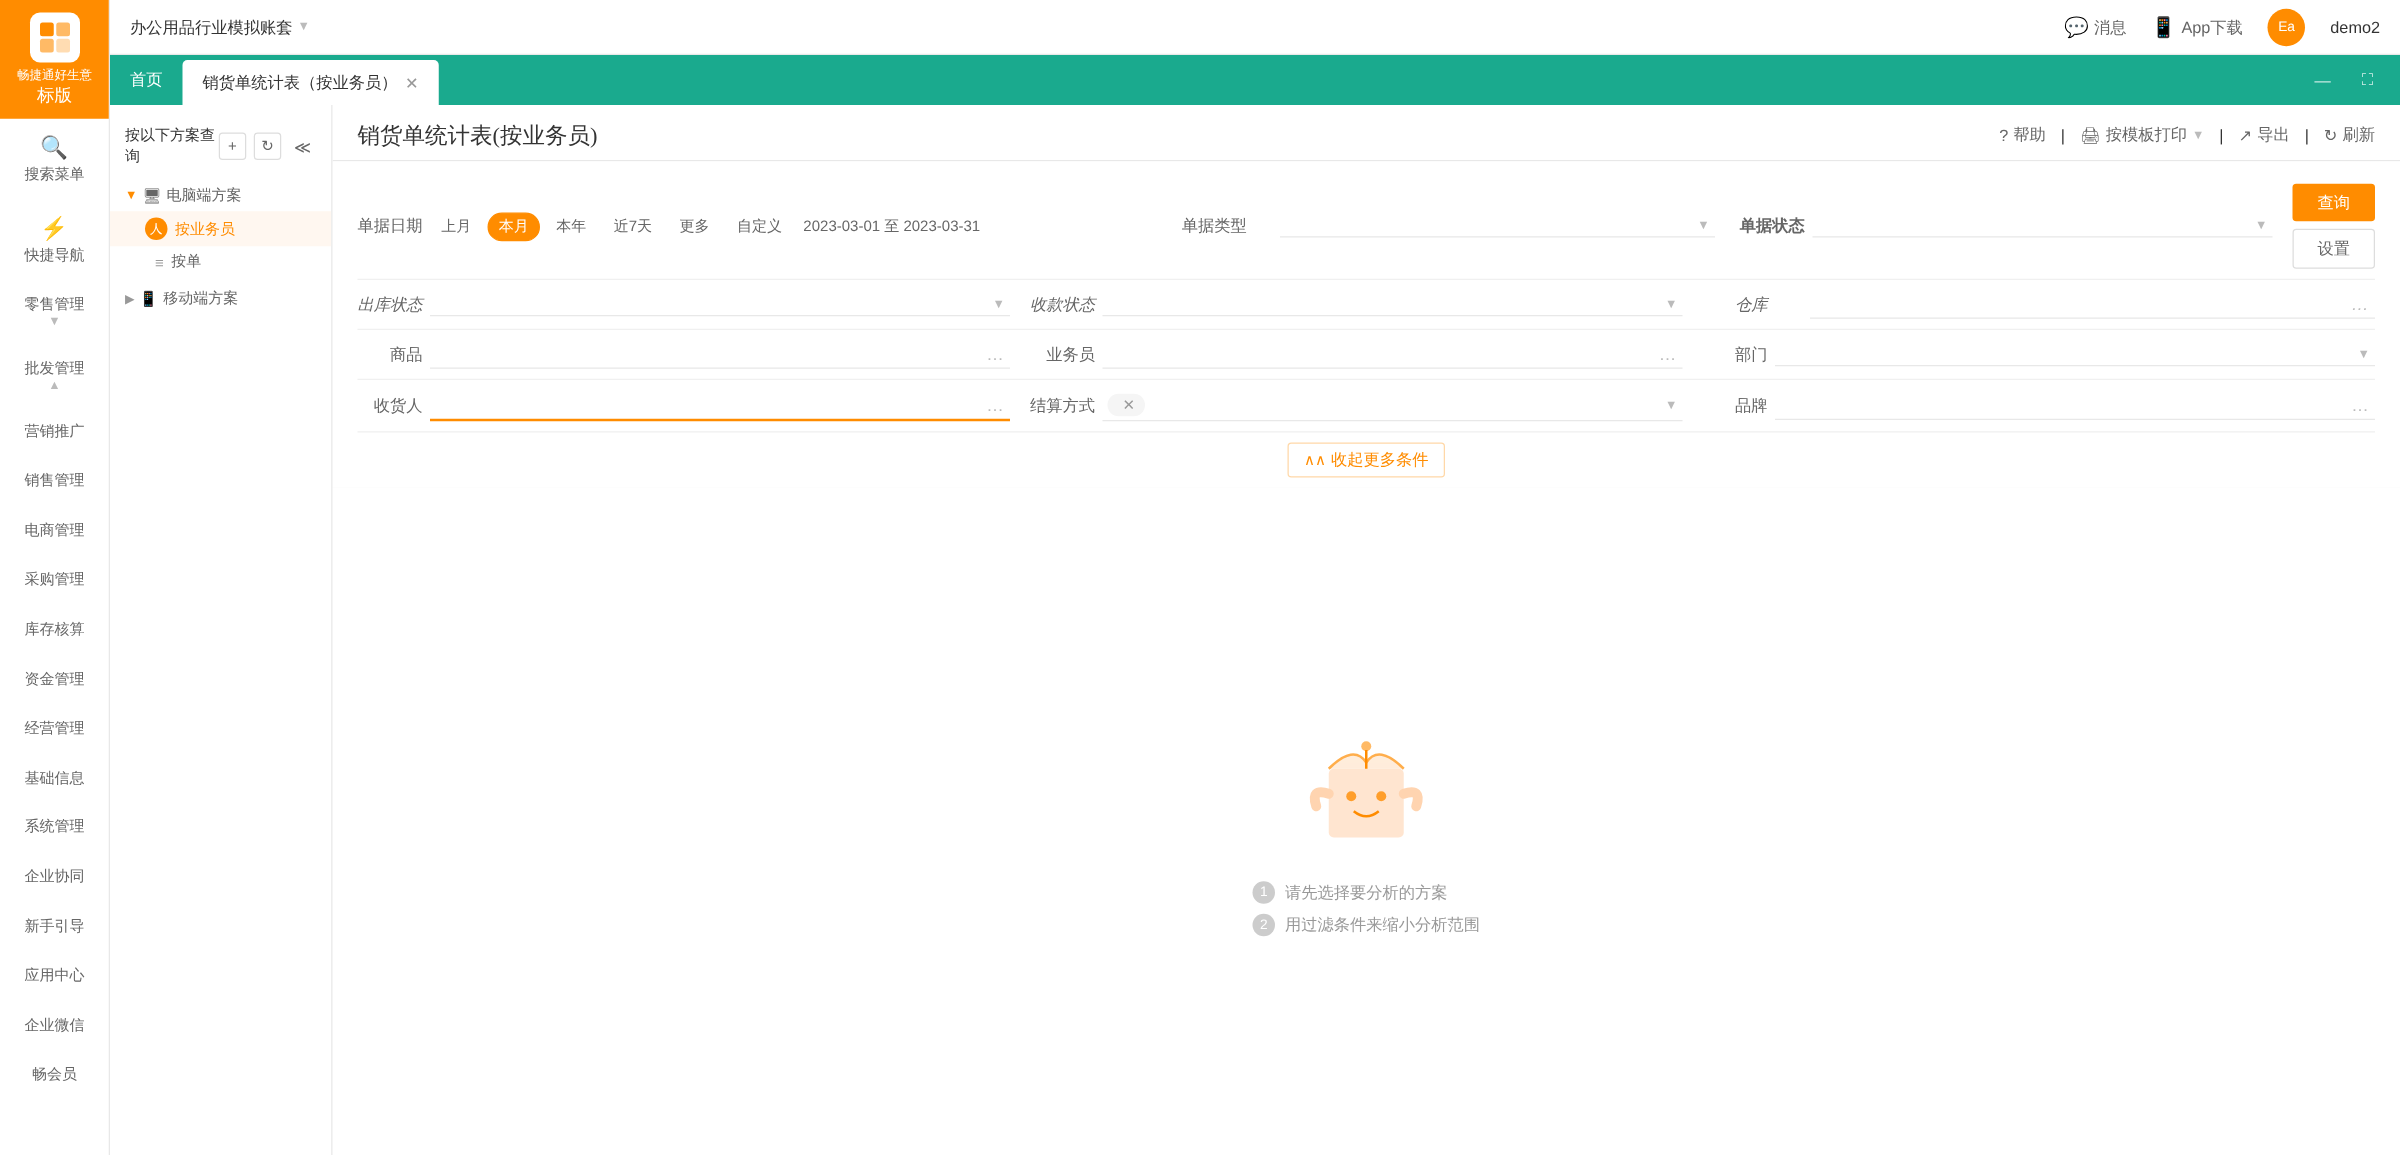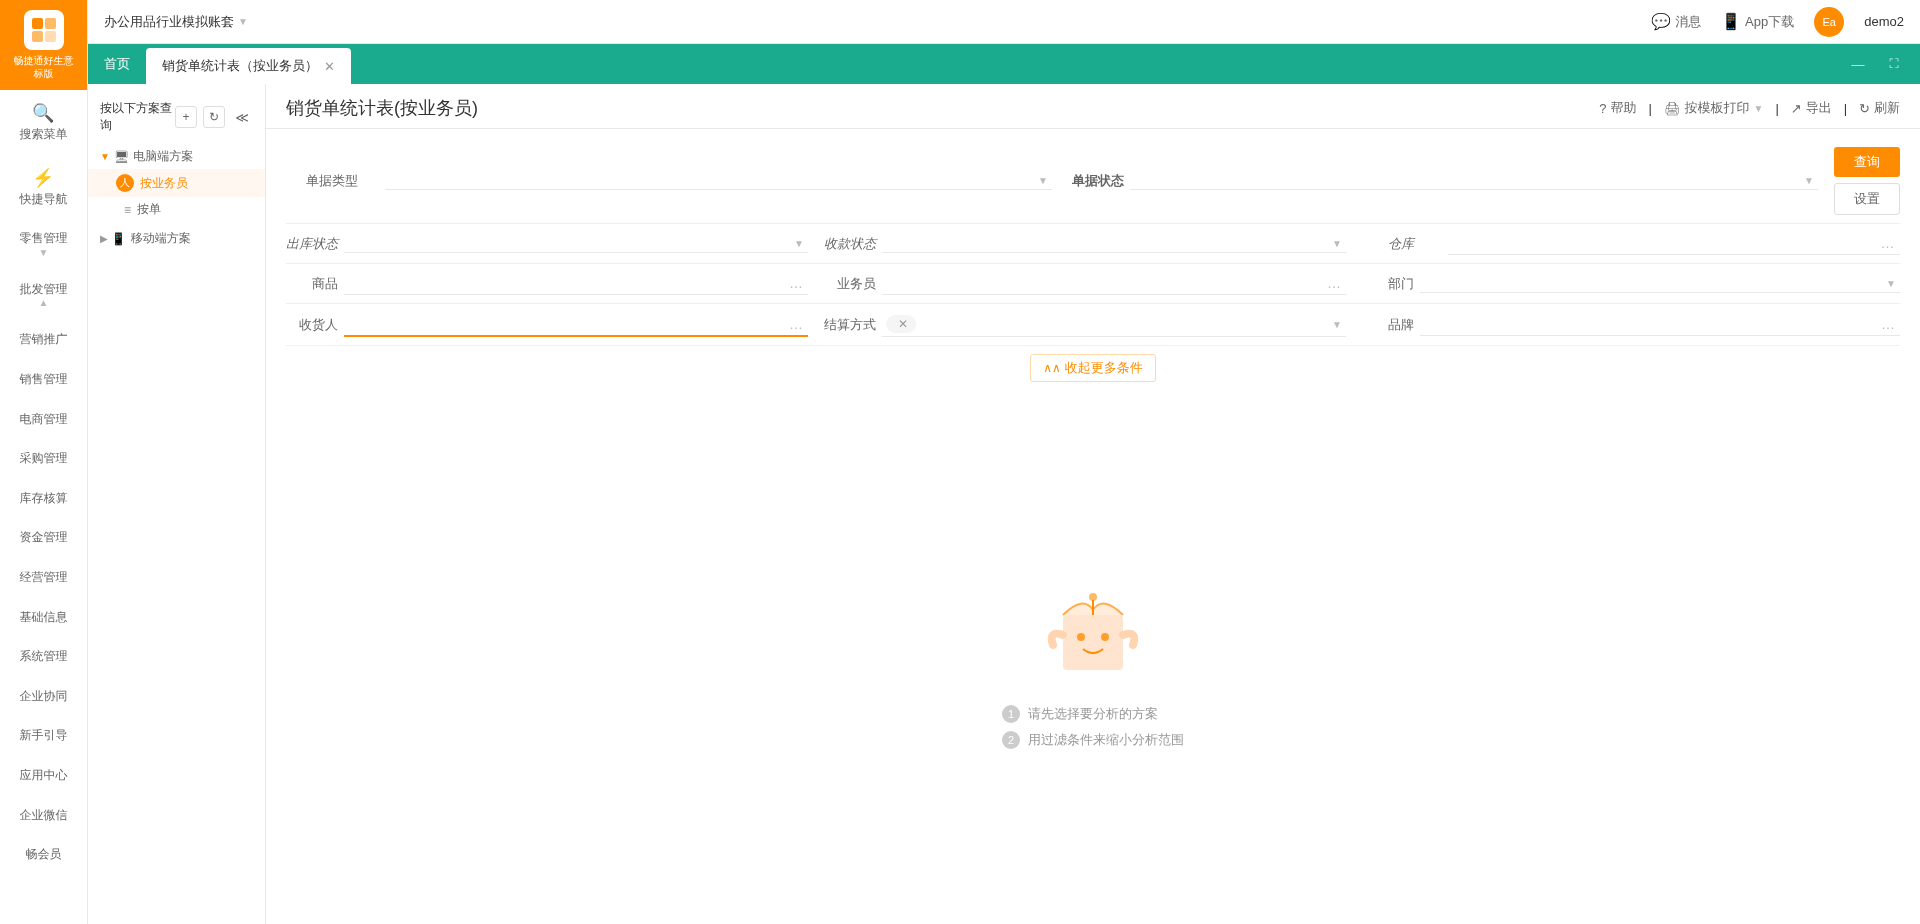--- a/index.html
+++ b/index.html
@@ -53,21 +53,21 @@
     .plan-item .item-icon { width: 18px; height: 18px; border-radius: 50%; background: #ff8c00; display: flex; align-items: center; justify-content: center; color: #fff; font-size: 10px; flex-shrink: 0; }
     .plan-sub { padding: 4px 12px 4px 36px; display: flex; align-items: center; gap: 6px; cursor: pointer; font-size: 12px; color: #666; }
     .mobile-section { margin-top: 4px; }
     .mobile-section-header { display: flex; align-items: center; gap: 4px; padding: 4px 12px; cursor: pointer; color: #666; font-size: 12px; }
 
     
     .right-panel { flex: 1; display: flex; flex-direction: column; overflow: hidden; }
 
     
     .page-title-bar { background: #fff; padding: 12px 20px 8px; border-bottom: 1px solid #e8e8e8; display: flex; align-items: center; justify-content: space-between; }
-    .page-title { font-size: 18px; font-weight: 500; color: #333; }
+    .page-title { font-size: 18px; font-weight: 500; color: #333; font-family: Liberation Serif, serif; }
     .title-actions { display: flex; align-items: center; gap: 12px; }
     .title-action { display: flex; align-items: center; gap: 4px; color: #666; cursor: pointer; font-size: 13px; }
     .date-btn { padding: 2px 8px; border-radius: 3px; cursor: pointer; font-size: 12px; color: #666; border: 1px solid transparent; }
     .date-btn.active { background: #ff8c00; color: #fff; border-radius: 12px; border-color: #ff8c00; }
     .date-range { font-size: 12px; color: #666; margin-left: 4px; }
     .collapse-row { display: flex; justify-content: center; padding: 8px 0; }
     .collapse-btn { display: flex; align-items: center; gap: 4px; color: #ff8c00; cursor: pointer; font-size: 13px; border: 1px solid #ffd8a8; border-radius: 3px; padding: 4px 12px; background: #fff; }
     .btn-query { background: #ff8c00; color: #fff; border: none; border-radius: 3px; padding: 6px 20px; cursor: pointer; font-size: 13px; }
     .btn-settings { background: #fff; color: #666; border: 1px solid #ddd; border-radius: 3px; padding: 6px 16px; cursor: pointer; font-size: 13px; }
 
@@ -95,21 +95,21 @@
     <div class="logo-icon">
       <svg viewBox="0 0 28 28" fill="none">
         <rect x="2" y="2" width="11" height="11" rx="2" fill="#ff8c00"></rect>
         <rect x="15" y="2" width="11" height="11" rx="2" fill="#ff8c00" opacity="0.6"></rect>
         <rect x="2" y="15" width="11" height="11" rx="2" fill="#ff8c00" opacity="0.6"></rect>
         <rect x="15" y="15" width="11" height="11" rx="2" fill="#ff8c00" opacity="0.3"></rect>
       </svg>
     </div>
     <div class="logo-text">
       <div style="font-size:10px;">畅捷通好生意</div>
-      <div style="font-size:10px;">标版</div>
+      <div style="font-size:14px;">标版</div>
     </div>
   </div>
   <div class="nav-menu">
     <div class="nav-item">
       <span class="nav-icon">🔍</span>
       <span class="nav-label">搜索菜单</span>
     </div>
     <div class="nav-item">
       <span class="nav-icon">⚡</span>
       <span class="nav-label">快捷导航</span>
@@ -273,20 +273,32 @@
             <span>↻</span>
             <span>刷新</span>
           </div>
         </div>
       </div>
 
       <div class="filter-section">
 
         <div style="display:flex;align-items:center;padding:8px 0;gap:0;border-bottom:1px solid #f0f0f0;">
 
+          <div style="display:flex;align-items:center;flex:1.5;min-width:0;">
+            <span class="f-label">单据日期</span>
+            <div style="display:flex;align-items:center;gap:4px;flex:1;">
+              <span class="date-btn">上月</span>
+              <span class="date-btn active">本月</span>
+              <span class="date-btn">本年</span>
+              <span class="date-btn">近7天</span>
+              <span class="date-btn">更多</span>
+              <span class="date-btn">自定义</span>
+              <span class="date-range">2023-03-01 至 2023-03-31</span>
+            </div>
+          </div>
 
           <div style="display:flex;align-items:center;flex:1;min-width:0;padding-left:20px;gap:21px;">
             <span class="f-label">单据类型</span>
             <div style="flex:1;display:flex;align-items:center;justify-content:space-between;border-bottom:1px solid #e8e8e8;padding:3px 4px;cursor:pointer;">
               <span style="color:#ccc;font-size:13px;"></span>
               <span style="color:#bbb;font-size:10px;">▼</span>
             </div>
           </div>
 
           <div style="display:flex;align-items:center;flex:1;min-width:0;padding-left:20px;font-weight:bold;">

